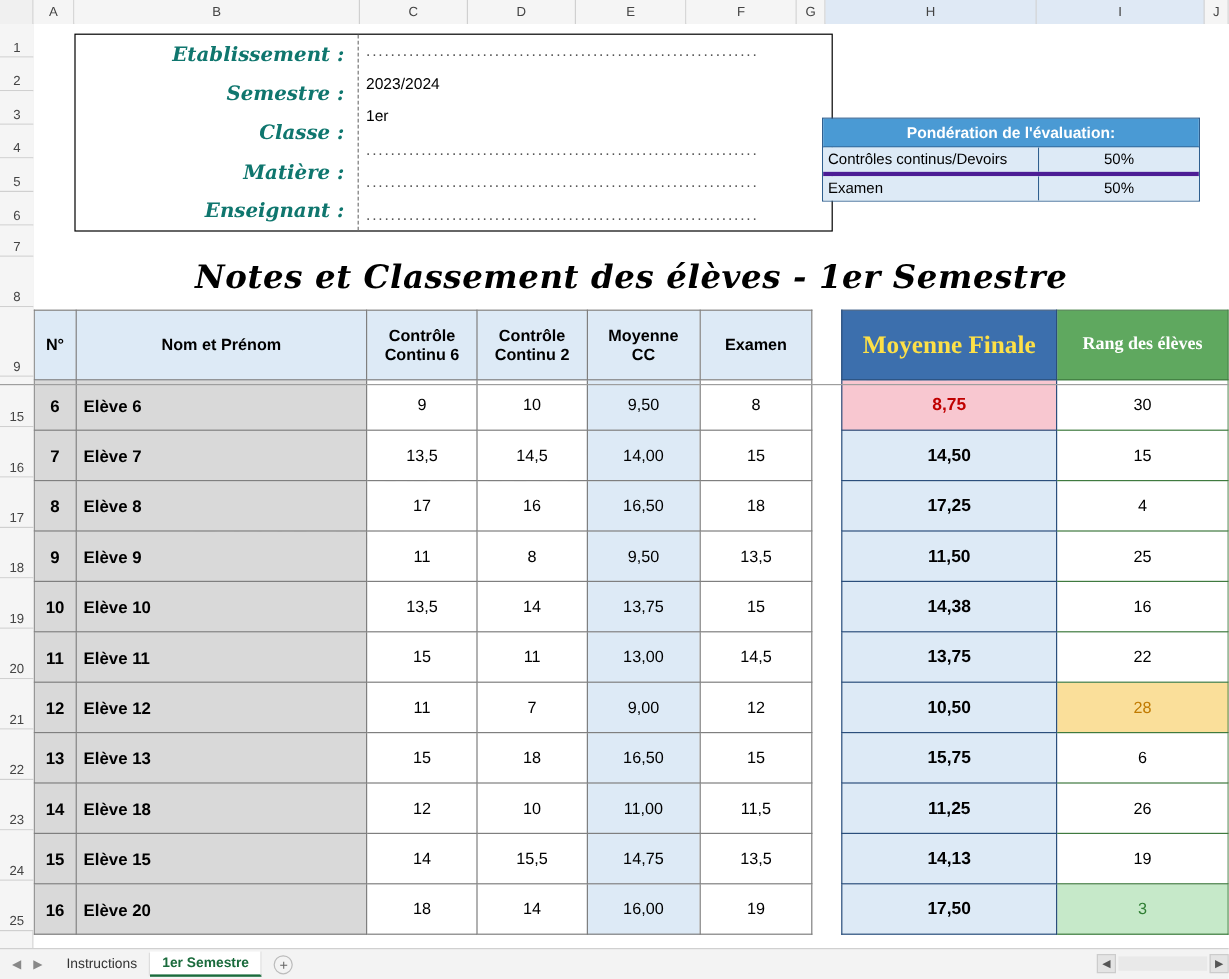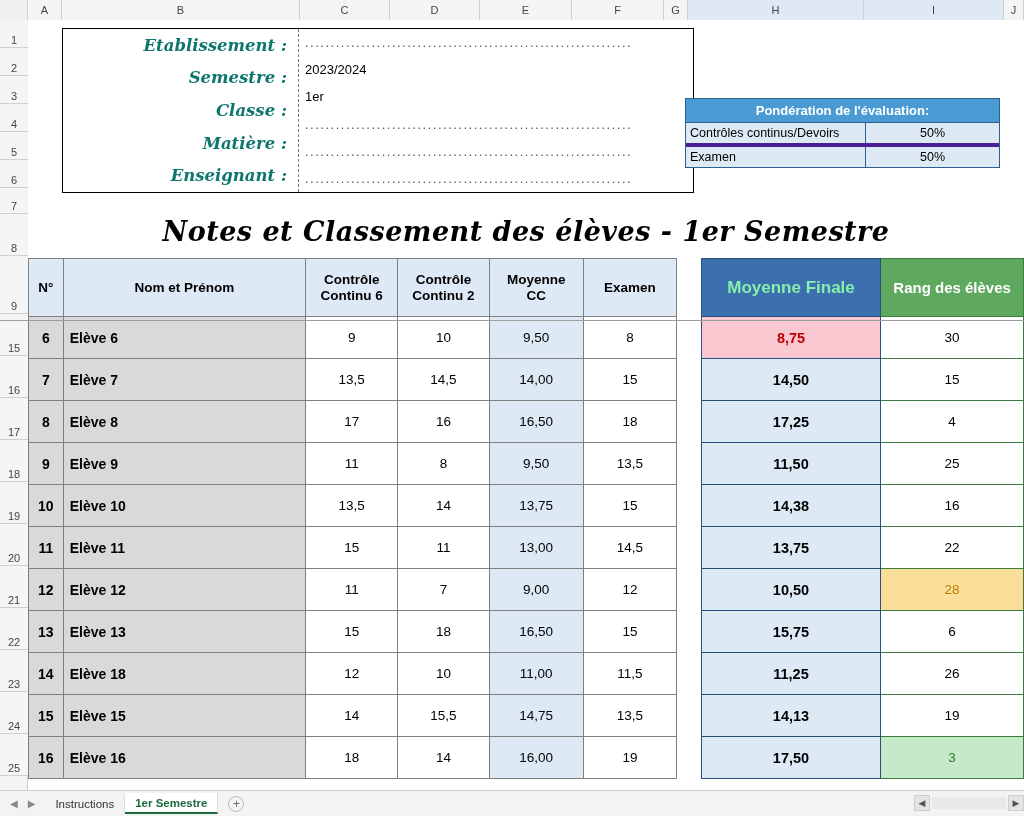--- a/index.html
+++ b/index.html
@@ -180,26 +180,28 @@
     vertical-align: middle;
     border: 1px solid #7f7f7f;
     font-weight: bold;
     font-size: 13.5px;
     background: #ddeaf6;
     color: #000;
     line-height: 1.15;
     padding: 0 2px;
   }
   .gtable thead th.h-moyf {
-    background: #3c6fad; color: #86efac; font-size: 17px;
+    background: #3c6fad; color: #fde047; font-size: 21px;
     border: 1px solid #2b4f7c;
+    font-family: Liberation Serif, serif;
   }
   .gtable thead th.h-rang {
     background: #5fa85f; color: #fff; font-size: 15px;
     border: 1px solid #3f7a3f;
+    font-family: Liberation Serif, serif;
   }
   .gtable thead th.h-gap,
   .gtable td.gap {
     background: #ffffff; border: none;
   }
   .gtable thead th.h-exam { position: relative; }
 
   .gtable tbody td {
     height: 42px;
     border: 1px solid #7f7f7f;
@@ -535,21 +537,21 @@
           <td>15,5</td>
           <td class="c-mcc">14,75</td>
           <td>13,5</td>
           <td class="gap"></td>
           <td class="c-moyf">14,13</td>
           <td class="c-rang">19</td>
         </tr>
 
         <tr>
           <td class="c-n">16</td>
-          <td class="c-name">Elève 16</td>
+          <td class="c-name">Elève 20</td>
           <td>18</td>
           <td>14</td>
           <td class="c-mcc">16,00</td>
           <td>19</td>
           <td class="gap"></td>
           <td class="c-moyf">17,50</td>
           <td class="c-rang rang-top">3</td>
         </tr>
       </tbody>
     </table>

